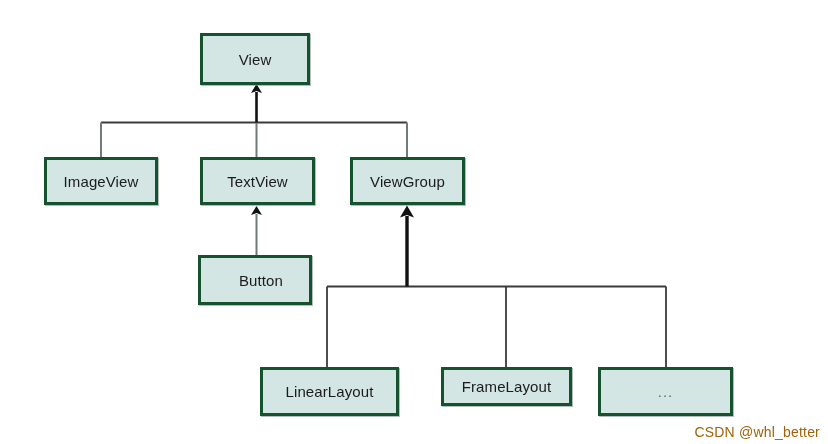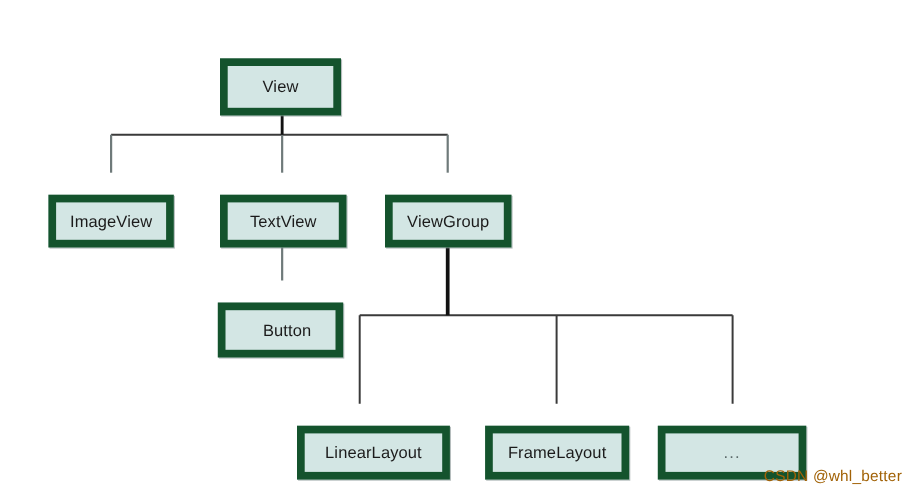--- a/index.html
+++ b/index.html
@@ -20,31 +20,30 @@
     left: 0;
     top: 0;
     width: 828px;
     height: 444px;
     pointer-events: none;
   }
   .node {
     position: absolute;
     box-sizing: border-box;
     background: #d3e6e4;
-    border: 7px solid #14532d;
+    border: 3px solid #14532d;
     box-shadow: 1px 1px 0 rgba(120,135,135,0.55);
     display: flex;
     align-items: center;
     justify-content: center;
     color: #1b1b1b;
     font-size: 15px;
     font-family: "Liberation Sans", sans-serif;
     letter-spacing: 0.1px;
     white-space: nowrap;
-    margin-top: 20px;
   }
   .node.ellipsis {
     font-size: 15px;
     letter-spacing: 1px;
     color: #5d6b6b;
   }
   .watermark {
     position: absolute;
     right: 8px;
     bottom: 4px;
@@ -114,25 +113,25 @@
   </div>
 
   <div class="node" style="left:350px; top:157px; width:115px; height:48px;">
     <span>ViewGroup</span>
   </div>
 
   <div class="node" style="left:198px; top:255px; width:114px; height:50px;padding-left:12px;">
     <span>Button</span>
   </div>
 
-  <div class="node" style="left:270px; top:367px; width:139px; height:49px;">
+  <div class="node" style="left:260px; top:367px; width:139px; height:49px;">
     <span>LinearLayout</span>
   </div>
 
-  <div class="node" style="left:441px; top:367px; width:131px; height:49px;">
+  <div class="node" style="left:441px; top:367px; width:131px; height:39px;">
     <span>FrameLayout</span>
   </div>
 
   <div class="node ellipsis" style="left:598px; top:367px; width:135px; height:49px;">
     <span>...</span>
   </div>
 
   <div class="watermark">CSDN @whl_better</div>
 
 </div>

